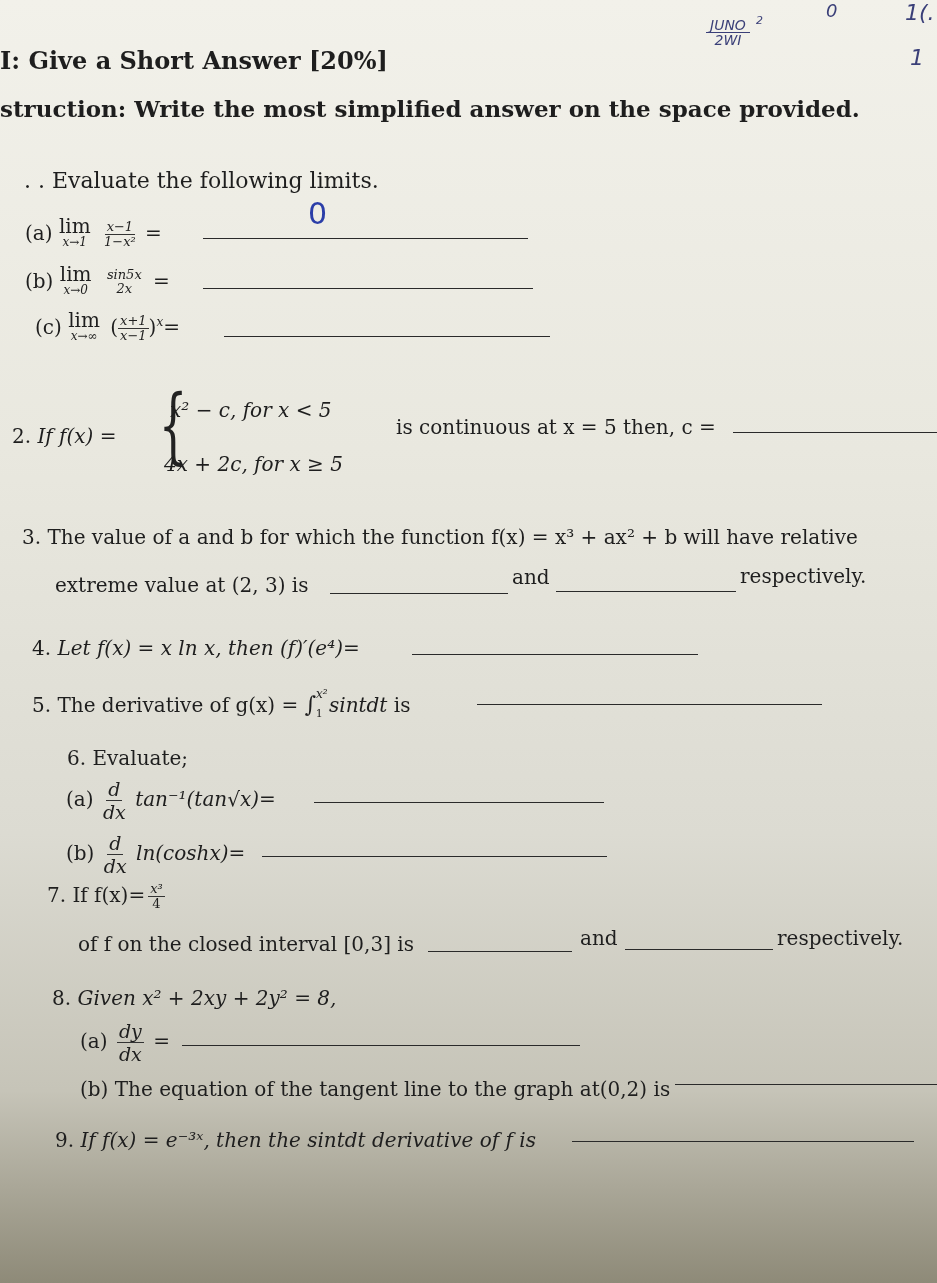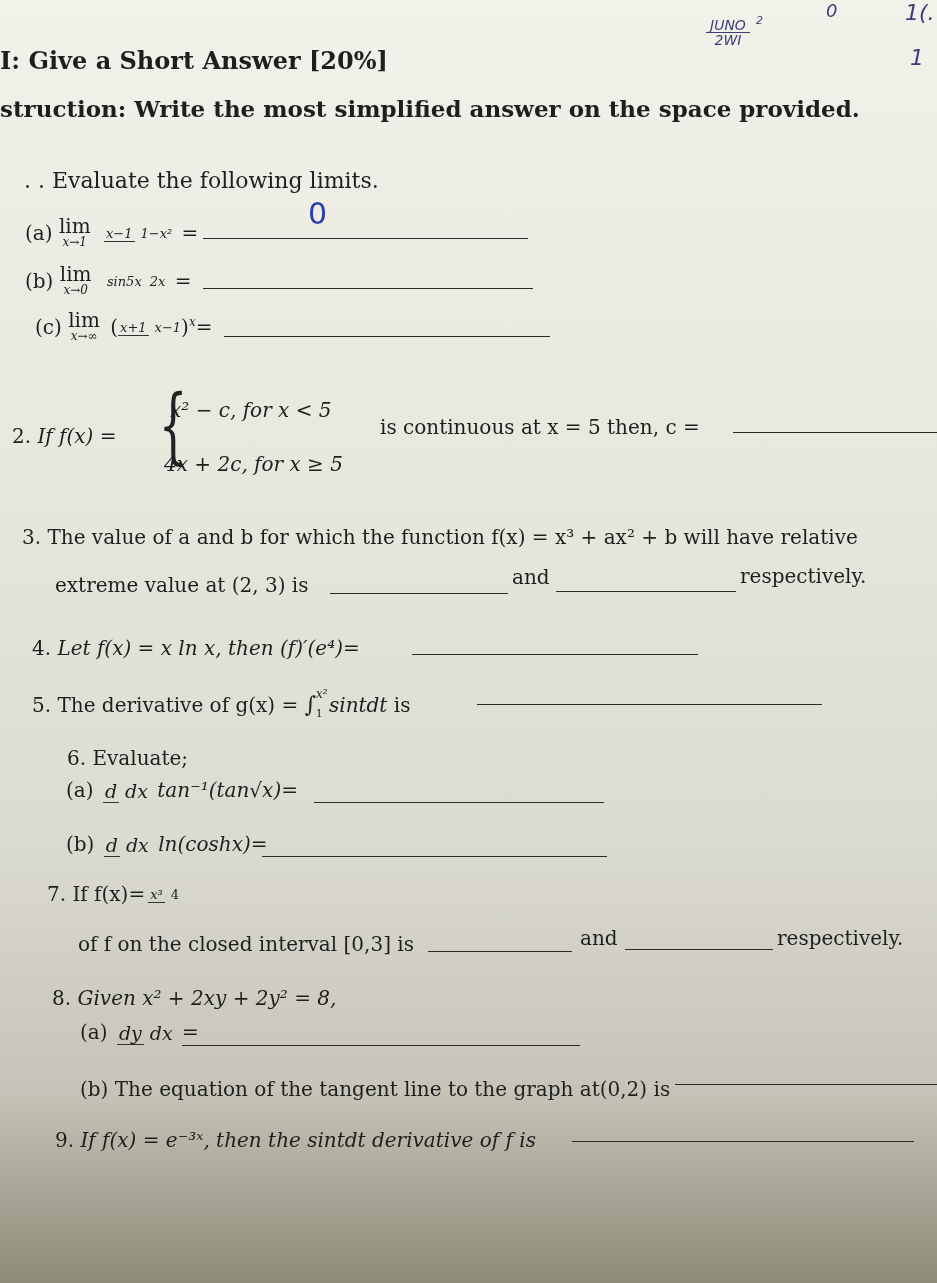--- a/index.html
+++ b/index.html
@@ -7,21 +7,21 @@
     width: 937px; height: 1283px; overflow: hidden; position: relative;
     font-family: "DejaVu Serif", "Liberation Serif", serif;
     color: #1e1e1e;
     background: linear-gradient(180deg, #f2f1ea 0%, #e9e8df 35%, #dcdbd2 65%, #c6c4b8 85%, #8e8a78 100%);
   }
   .abs { position: absolute; white-space: nowrap; }
   .title { font-size: 24px; font-weight: bold; }
   .q { font-size: 20px; }
   i, .it { font-style: italic; }
   .blank { display: inline-block; border-bottom: 1.6px solid #2a2a2a; vertical-align: baseline; height: 2px; }
-  .frac { display: inline-flex; vertical-align: middle; font-size: 13px; line-height: 14px; margin: 0 3px; gap: 6px; }
+  .frac { display: inline-flex; flex-direction: column; align-items: center; vertical-align: middle; font-size: 13px; line-height: 14px; margin: 0 3px; }
   .frac .num { border-bottom: 1px solid #333; padding: 0 2px; }
   .frac.big { font-size: 19px; line-height: 22px; }
   .lim { display: inline-flex; flex-direction: column; align-items: center; vertical-align: middle; line-height: 16px; margin-right: 4px; }
   .lim .sub { font-size: 12px; font-style: italic; }
   sup { font-size: 12px; }
   .brace { font-size: 82px; line-height: 80px; font-weight: 100; transform: scaleX(0.55); display: inline-block; color: #222; }
   .hand { color: #2b3ea8; font-family: "DejaVu Sans", sans-serif; }
   .pen-note { color: #3a3f78; font-family: "DejaVu Sans", sans-serif; font-style: italic; }
 </style>
 </head>
@@ -84,21 +84,21 @@
     </span>)<sup class="it">x</sup><span>=</span>
 </div>
 <div class="abs blank" style="left:224px; top:334px; width:326px;"></div>
 
 <div class="abs q" style="left:12px; top:424px;">
   <span>2.</span> <span class="it">If f(x) =</span>
 </div>
 <div class="abs" style="left:147px; top:386px;"><span class="brace">{</span></div>
 <div class="abs q it" style="left:170px; top:398px;">x² − c,  for x &lt; 5</div>
 <div class="abs q it" style="left:164px; top:452px;">4x + 2c,  for x ≥ 5</div>
-<div class="abs q" style="left:380px; top:415px;">is continuous at x = 5 then, c =</div>
+<div class="abs q" style="left:396px; top:415px;">is continuous at x = 5 then, c =</div>
 <div class="abs blank" style="left:733px; top:430px; width:204px;"></div>
 
 <div class="abs q" style="left:22px; top:525px;">
   <span>3.</span> <span>The value of a and b for which the function f(x) = x³ + ax² + b will have relative</span>
 </div>
 <div class="abs q" style="left:55px; top:573px;">extreme value at (2, 3) is</div>
 <div class="abs blank" style="left:330px; top:591px; width:178px;"></div>
 <div class="abs q" style="left:512px; top:565px;">and</div>
 <div class="abs blank" style="left:556px; top:589px; width:180px;"></div>
 <div class="abs q" style="left:740px; top:564px;">respectively.</div>

